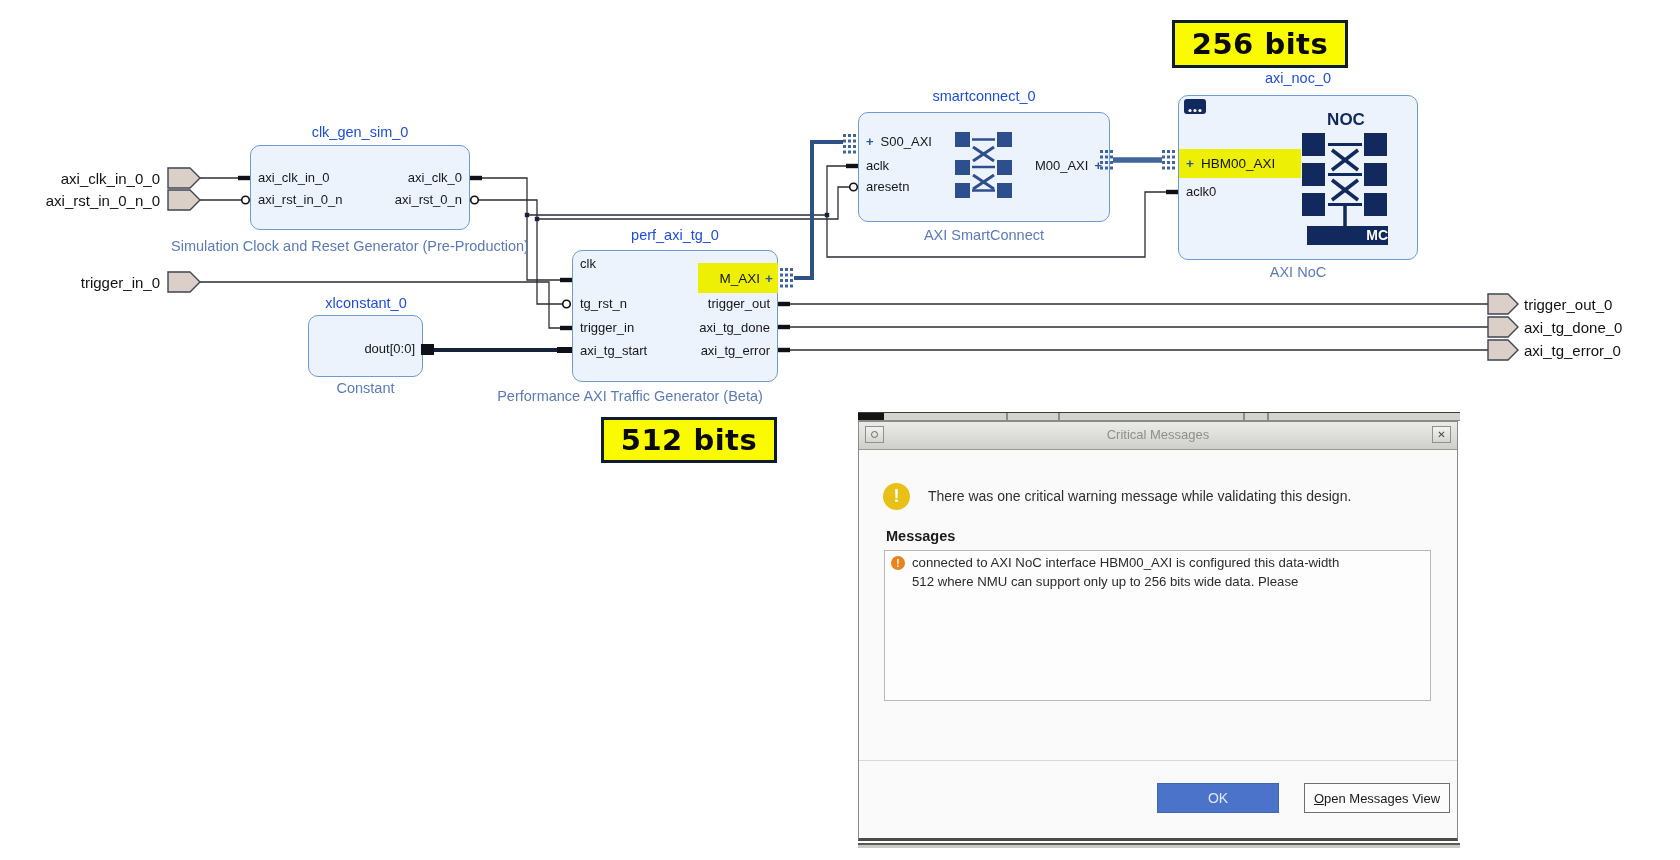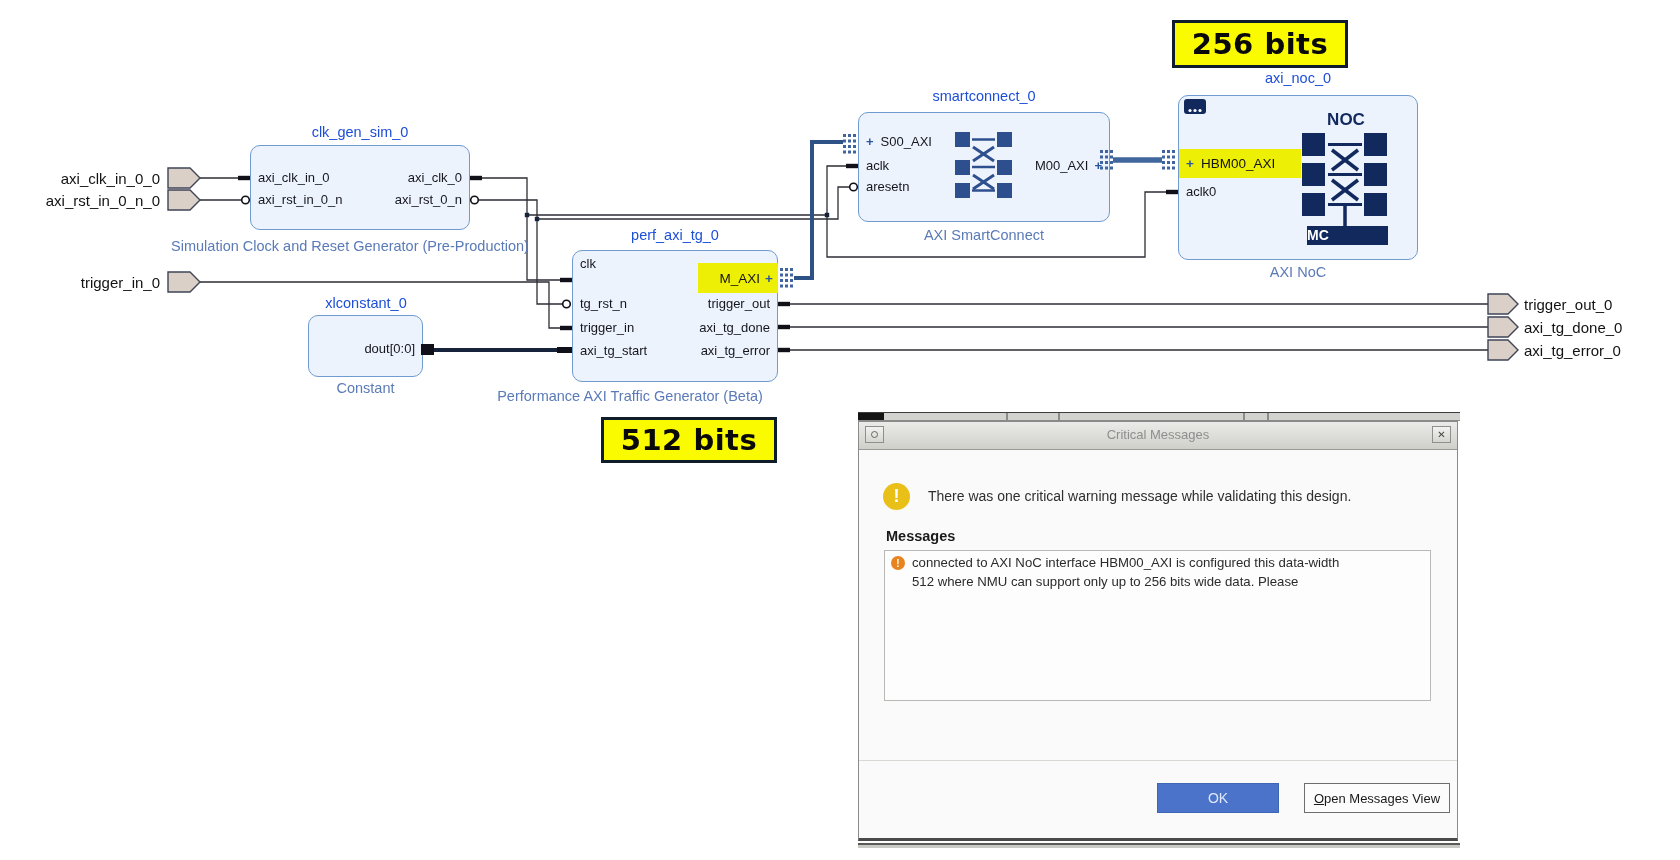--- a/index.html
+++ b/index.html
@@ -15,21 +15,21 @@
   .pt{position:absolute;font-size:13px;color:#16161d;white-space:nowrap;z-index:3;}
   .pt.r{text-align:right;}
   .plus{color:#2c55a0;font-weight:bold;}
   .iface-hl{position:absolute;background:#edf005;display:flex;align-items:center;z-index:3;}
   .extlabel{position:absolute;font-size:15px;color:#121212;white-space:nowrap;z-index:3;}
   .extlabel.r{text-align:right;}
   .bits{position:absolute;background:#fbfb00;border:3px solid #0e1c2c;z-index:6;
         font-family:"DejaVu Sans",sans-serif;font-weight:bold;font-size:29px;color:#0a0a0a;
         display:flex;align-items:center;justify-content:center;letter-spacing:.5px;}
   .navytext{position:absolute;color:#12295e;font-weight:bold;z-index:5;text-align:center;}
-  .whitetext{position:absolute;color:#fff;font-weight:bold;z-index:5;text-align:left;}
+  .whitetext{position:absolute;color:#fff;font-weight:bold;z-index:5;text-align:right;}
   
   .winstrip{position:absolute;left:858px;top:412px;width:602px;height:9px;background:#d2d2cf;
             border-top:1.5px solid #3c3c3c;border-bottom:1px solid #8a8a86;box-sizing:border-box;z-index:9;}
   .winstrip .blackseg{position:absolute;left:0;top:0;width:26px;height:100%;background:#141414;}
   .winstrip .tick{position:absolute;top:0;width:1.5px;height:100%;background:#8b8b88;}
   .botstrip{position:absolute;left:858px;top:843px;width:602px;height:5px;background:#c9c9c6;
             border-top:2px solid #5a5a58;box-sizing:border-box;z-index:9;}
   .dlg{position:absolute;left:858px;top:421px;width:600px;height:420px;background:#fafafa;
        border:1px solid #8a8a8a;border-bottom:3px solid #4a4a4a;box-sizing:border-box;z-index:10;}
   .dlg-titlebar{position:relative;height:27px;background:linear-gradient(#ebebe9,#cfcfca);

